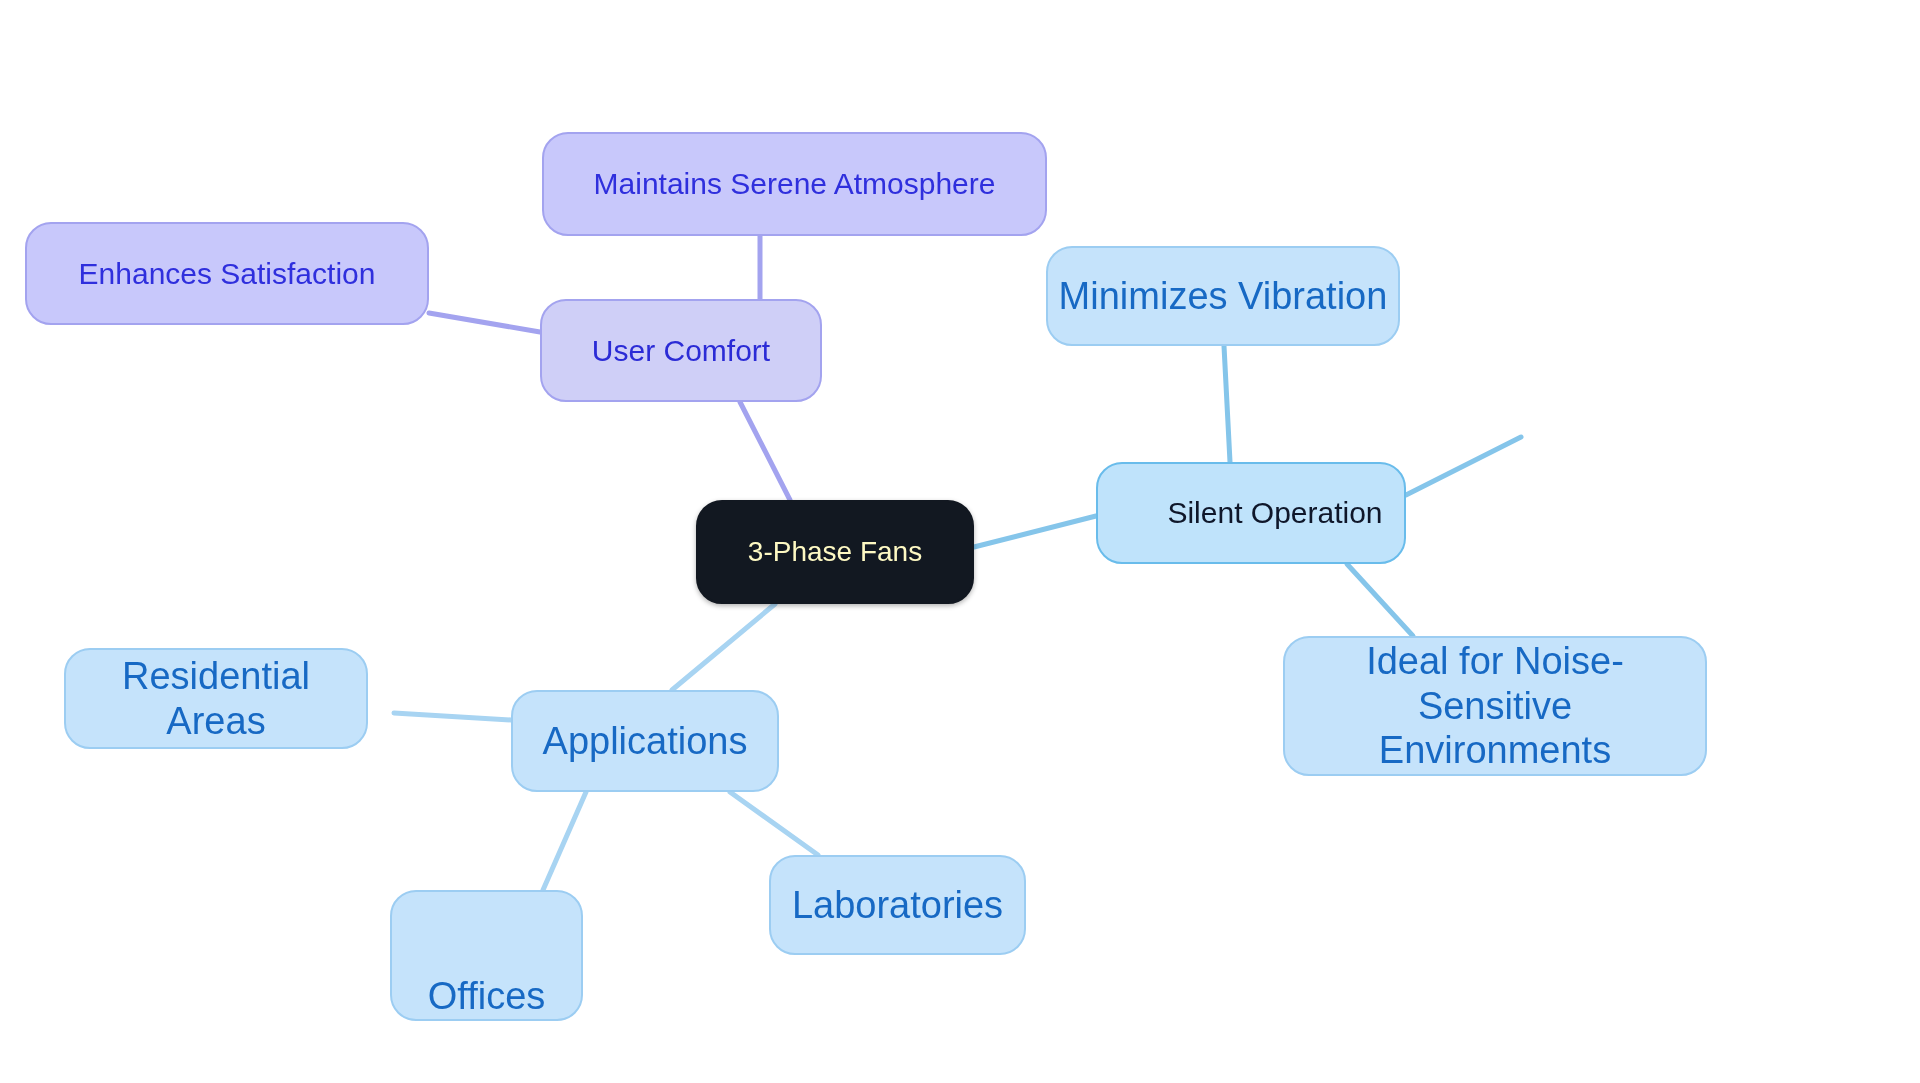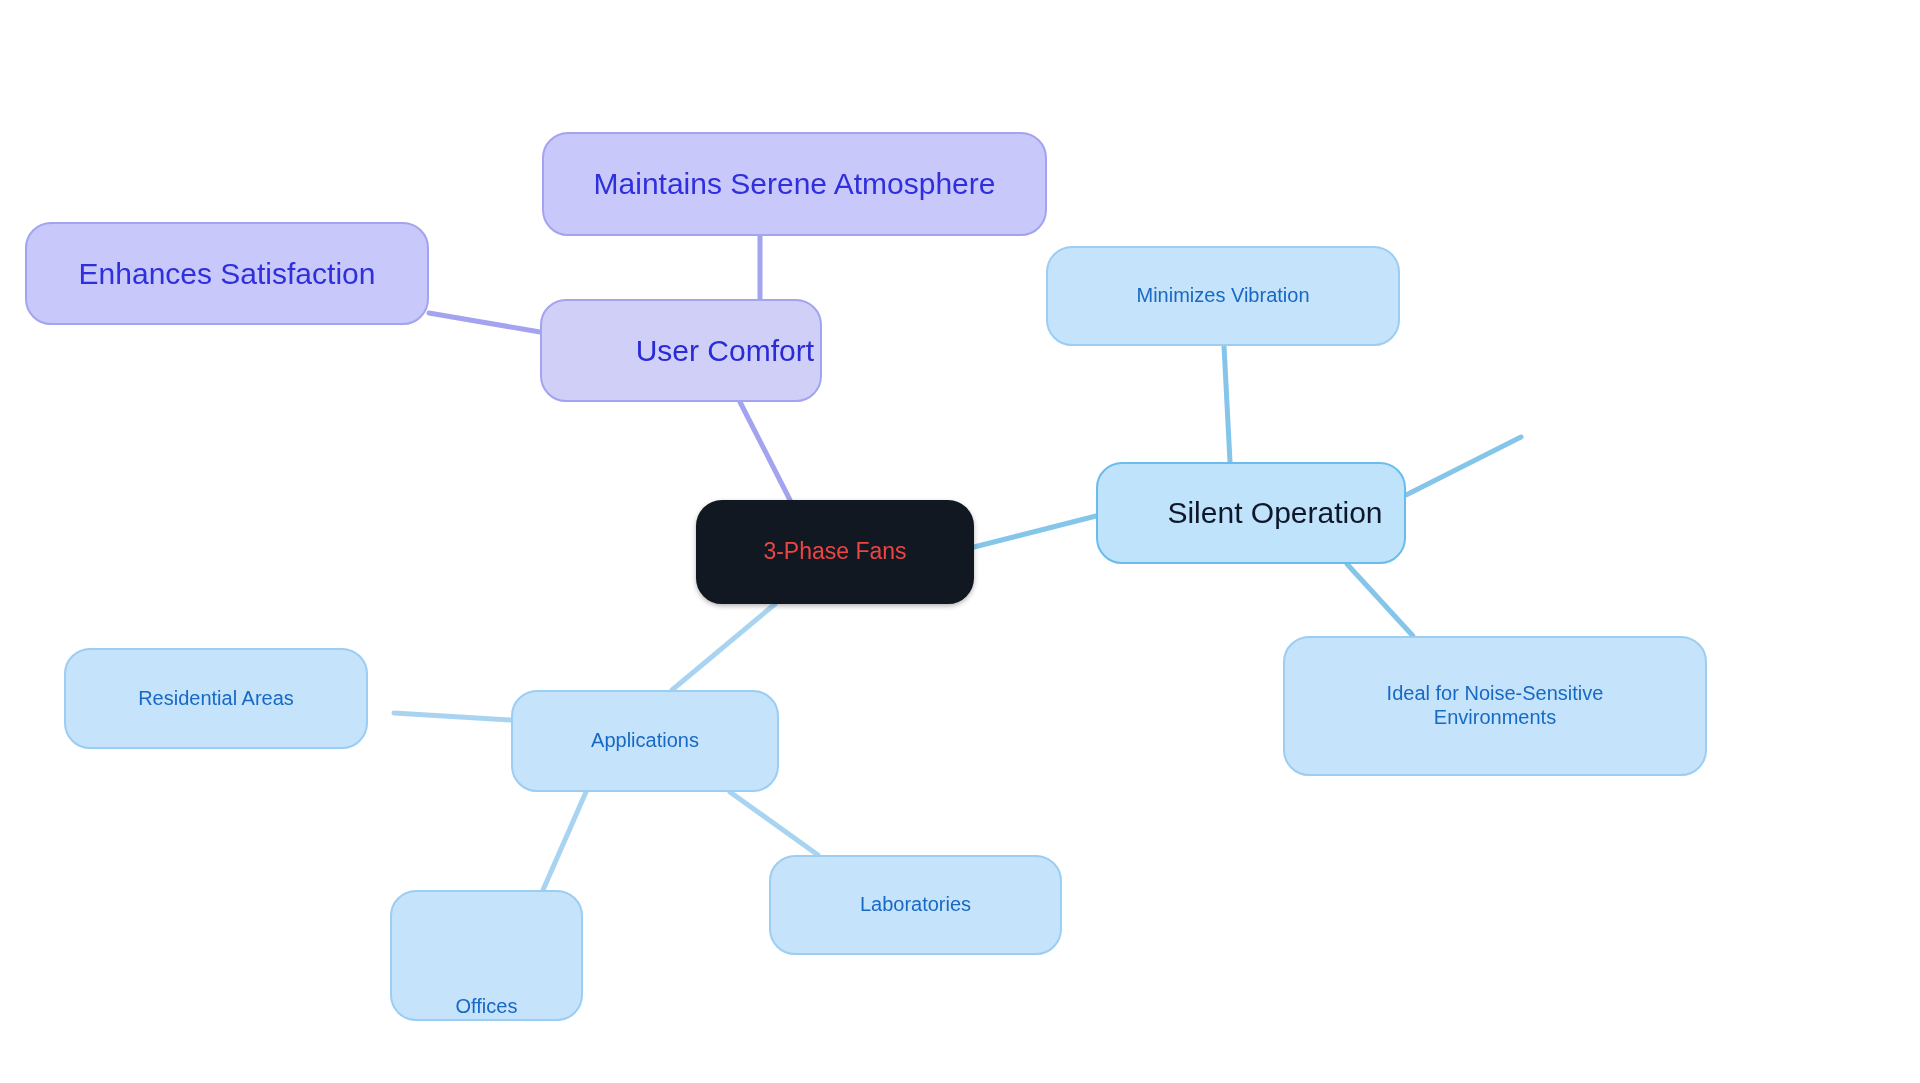--- a/index.html
+++ b/index.html
@@ -36,39 +36,39 @@
     text-align: center;
     line-height: 1.18;
     white-space: pre-line;
     border-style: solid;
     border-width: 2px;
     z-index: 2;
   }
   .node-root {
     background: #121821;
     border-color: #121821;
-    color: #ef4444;
+    color: #fef9c3;
     border-radius: 26px;
-    font-size: 23px;
+    font-size: 28px;
     box-shadow: 0 2px 5px rgba(0,0,0,0.30);
   }
   .node-branch-blue {
     background: #bfe3fb;
     border-color: #69bceb;
     color: #0f172a;
     border-radius: 26px;
     font-size: 30px;
     padding-left: 48px;
   }
   .node-leaf-blue {
     background: #c5e3fb;
     border-color: #9ccdf2;
     color: #1769c4;
     border-radius: 26px;
-    font-size: 20px;
+    font-size: 38px;
   }
   .node-branch-purple {
     background: #cfcff7;
     border-color: #a3a3ef;
     color: #2b2bd6;
     border-radius: 26px;
     font-size: 30px;
   }
   .node-leaf-purple {
     background: #c8c8fb;
@@ -114,21 +114,21 @@
   <div class="node node-leaf-blue" style="left: 1046px; top: 246px; width: 354px; height: 100px;">
     <span class="node-label">Minimizes Vibration</span>
   </div>
 
 
   <div class="node node-leaf-blue" style="left: 1283px; top: 636px; width: 424px; height: 140px;">
     <span class="node-label">Ideal for Noise-Sensitive
 Environments</span>
   </div>
 
-  <div class="node node-branch-purple" style="left: 540px; top: 299px; width: 282px; height: 103px; justify-content: flex-end;">
+  <div class="node node-branch-purple" style="left: 540px; top: 299px; width: 282px; height: 103px;">
     <span class="node-label">User Comfort</span>
   </div>
 
   <div class="node node-leaf-purple" style="left: 542px; top: 88px; width: 505px; height: 104px; margin-top: 44px;">
     <span class="node-label">Maintains Serene Atmosphere</span>
   </div>
 
   <div class="node node-leaf-purple" style="left: 25px; top: 222px; width: 404px; height: 103px;">
     <span class="node-label">Enhances Satisfaction</span>
   </div>
@@ -138,17 +138,17 @@
   </div>
 
   <div class="node node-leaf-blue" style="left: 64px; top: 648px; width: 304px; height: 101px;">
     <span class="node-label">Residential Areas</span>
   </div>
 
   <div class="node node-leaf-blue" style="left: 390px; top: 890px; width: 193px; height: 131px; align-items: flex-end;">
     <span class="node-label">Offices</span>
   </div>
 
-  <div class="node node-leaf-blue" style="left: 769px; top: 855px; width: 293px; height: 100px; justify-content: center;">
+  <div class="node node-leaf-blue" style="left: 769px; top: 855px; width: 257px; height: 100px; justify-content: center;">
     <span class="node-label">Laboratories</span>
   </div>
 
 </div>
 
 </body></html>

